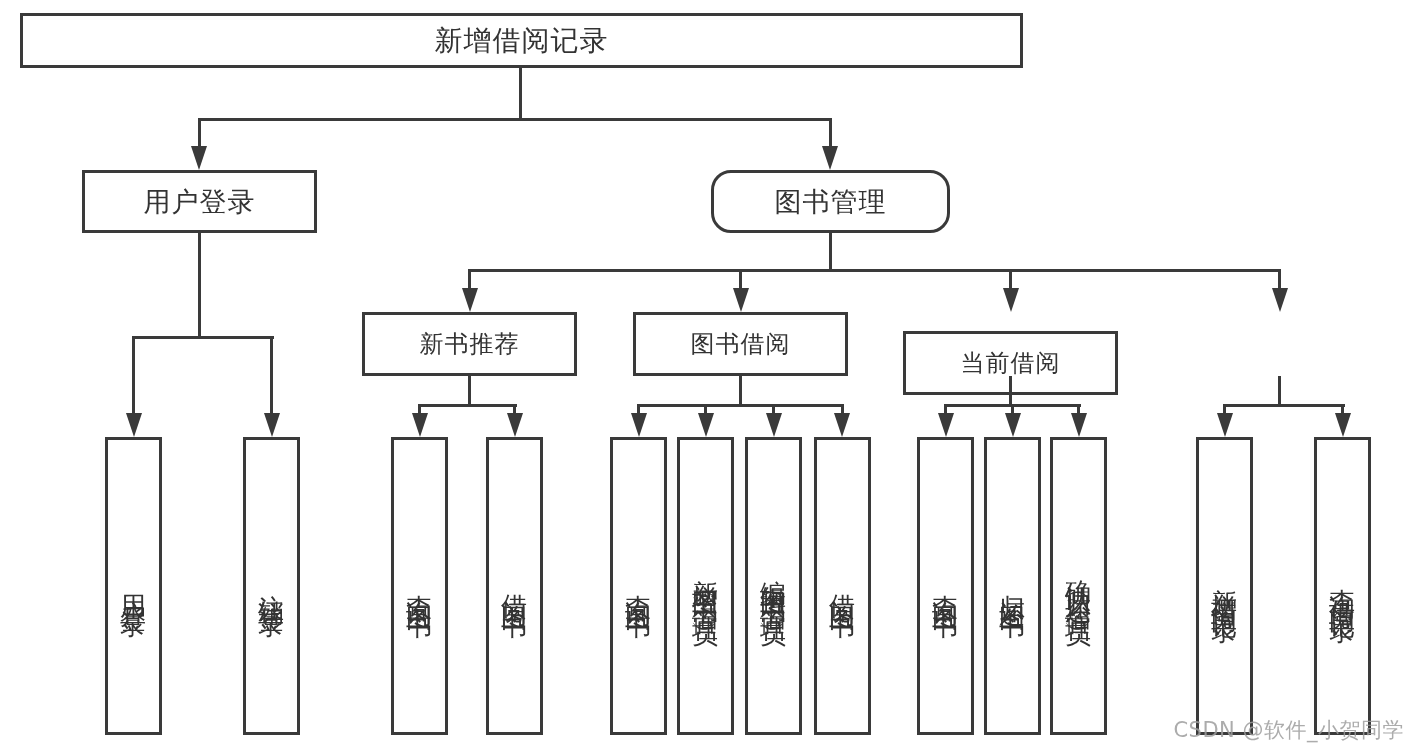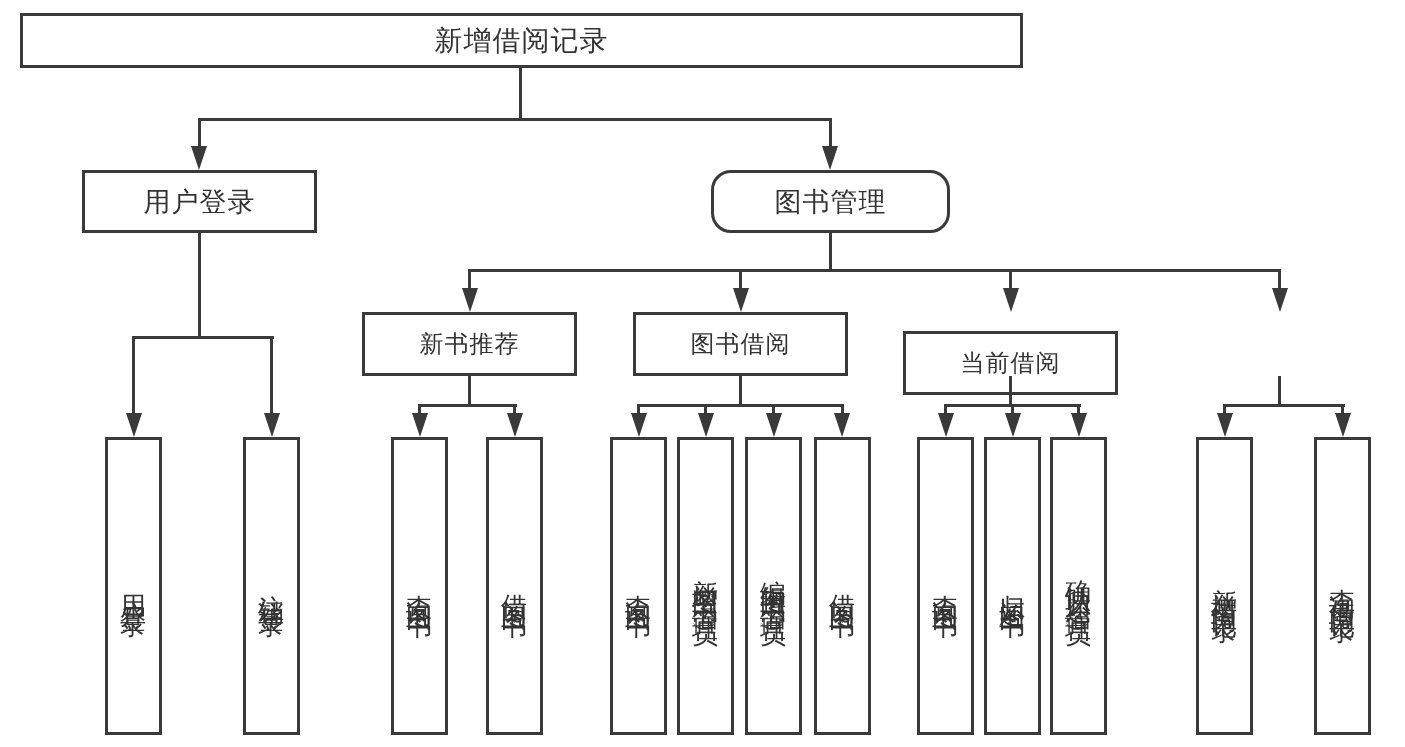--- a/index.html
+++ b/index.html
@@ -142,14 +142,15 @@
   <div class="box vbox" style="left:745px;  top:437px; width:57px; height:298px;">编辑图书（管理员）</div>
   <div class="box vbox" style="left:814px;  top:437px; width:57px; height:298px;">借阅图书</div>
 
   <div class="box vbox" style="left:917px;  top:437px; width:57px; height:298px;">查询图书</div>
   <div class="box vbox" style="left:984px;  top:437px; width:57px; height:298px;">归还图书</div>
   <div class="box vbox" style="left:1050px; top:437px; width:57px; height:298px;">确认归还（管理员）</div>
 
   <div class="box vbox" style="left:1196px; top:437px; width:57px; height:298px;">新增借阅记录</div>
   <div class="box vbox" style="left:1314px; top:437px; width:57px; height:298px;">查询借阅记录</div>
 
+  <div class="watermark">CSDN @软件_小贺同学</div>
 
 </div>
 
 </body></html>

